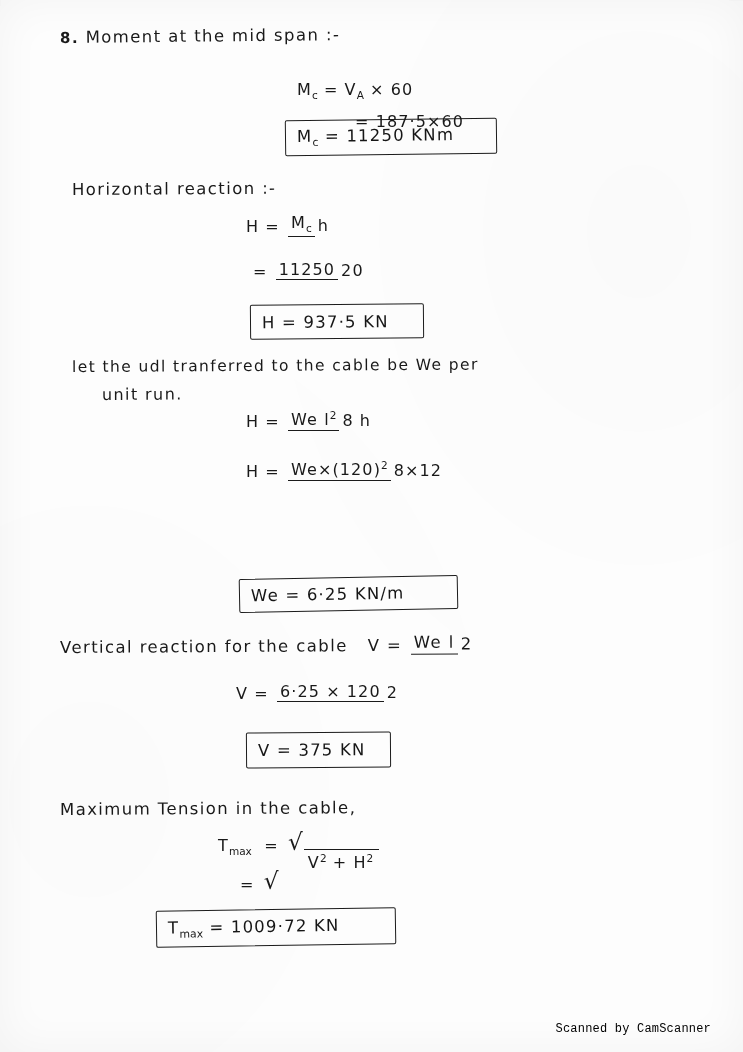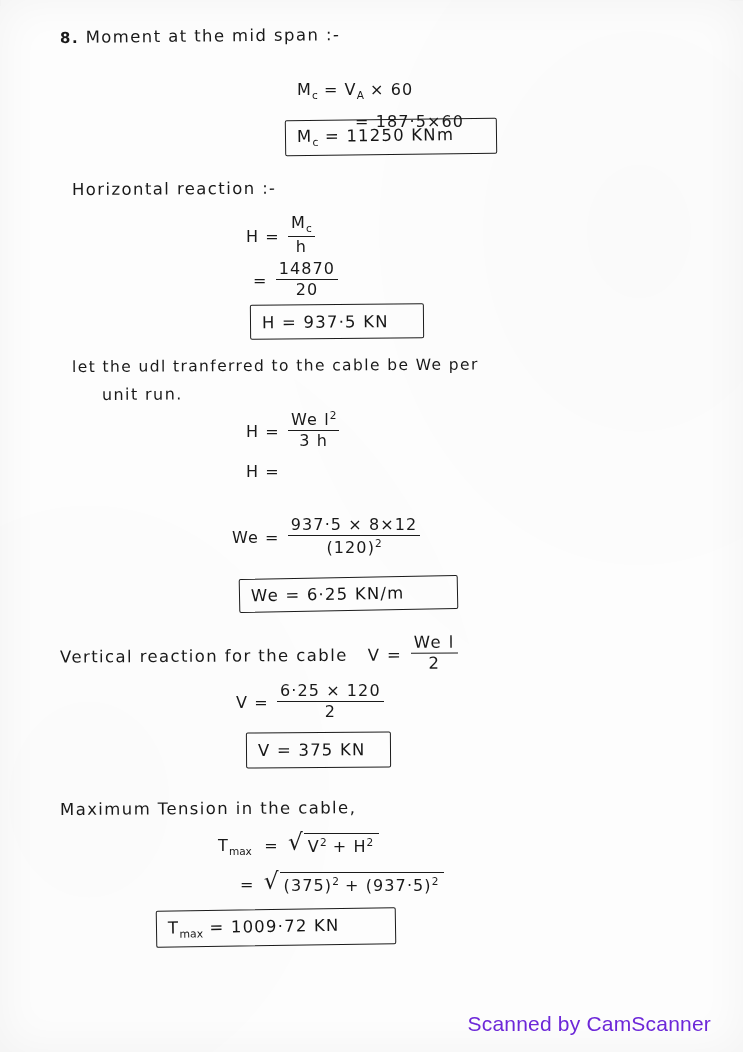--- a/index.html
+++ b/index.html
@@ -60,21 +60,21 @@
     letter-spacing: 0;
   }
   sup {
     font-size: .66em;
     letter-spacing: 0;
   }
 
   
   .frac {
     display: inline-flex;
-    flex-direction: column;
+    flex-direction: row;
     align-items: center;
     vertical-align: middle;
     margin: 0 2px;
     position: relative;
     top: -2px;
   }
   .frac .num {
     padding: 0 3px 1px 3px;
     border-bottom: 1.6px solid #1b1b1b;
     line-height: 1.1;
@@ -92,21 +92,21 @@
   }
   .rad .sign {
     font-size: 1.45em;
     line-height: .9;
     position: relative;
     top: -1px;
   }
   .rad .body {
     border-top: 1.6px solid #1b1b1b;
     padding: 2px 6px 0 4px;
-    margin-top: 0;
+    margin-top: 16px;
   }
 
   
   .ansbox {
     position: absolute;
     border: 1.7px solid #1c1c1c;
     border-radius: 2px;
     box-sizing: border-box;
   }
   .ansbox.tilt1 { transform: rotate(-0.7deg); }
@@ -125,23 +125,23 @@
     color: #161616;
   }
 
   .tiltA { transform: rotate(-0.6deg); }
   .tiltB { transform: rotate(-0.35deg); }
 
   .footer {
     position: absolute;
     right: 32px;
     bottom: 16px;
-    font-family: Liberation Sans, sans-serif;
-    font-size: 21px;
-    color: #6d28d9;
+    font-family: Liberation Mono, monospace;
+    font-size: 12px;
+    color: #000000;
     letter-spacing: .2px;
   }
   .item-num {
     font-weight: 700;
     font-size: 15px;
   }
 </style>
 </head>
 <body>
 
@@ -171,51 +171,48 @@
     <span>H =</span>
     <span class="frac">
       <span class="num">M<sub>c</sub></span>
       <span class="den">h</span>
     </span>
   </div>
 
   <div class="hw eq" style="left:253px; top:262px;">
     <span>=</span>
     <span class="frac">
-      <span class="num">14870</span>
+      <span class="num">11250</span>
       <span class="den">20</span>
     </span>
   </div>
 
   <div class="ansbox tilt2" style="left:250px; top:304px; width:174px; height:35px;">
     <span class="boxtext">H = 937·5 KN</span>
   </div>
 
   <div class="hw head tiltB" style="left:72px; top:358px; font-size:15.5px;">let the udl tranferred to the cable be We per</div>
   <div class="hw head tiltB" style="left:58px; top:385px; font-size:16px;margin-left:44px;">unit run.</div>
 
   <div class="hw eq" style="left:246px; top:412px;">
     <span>H =</span>
     <span class="frac">
       <span class="num">We l<sup>2</sup></span>
-      <span class="den">3 h</span>
+      <span class="den">8 h</span>
     </span>
   </div>
 
   <div class="hw eq" style="left:246px; top:462px;">
     <span>H =</span>
-  </div>
-
-  <div class="hw eq" style="left:232px; top:518px;">
-    <span>We =</span>
-    <span class="frac">
-      <span class="num">937·5 × 8×12</span>
-      <span class="den">(120)<sup>2</sup></span>
-    </span>
-  </div>
+    <span class="frac">
+      <span class="num">We×(120)<sup>2</sup></span>
+      <span class="den">8×12</span>
+    </span>
+  </div>
+
 
   <div class="ansbox tilt3" style="left:239px; top:577px; width:219px; height:34px;">
     <span class="boxtext">We = 6·25 KN/m</span>
   </div>
 
   <div class="hw head tiltB" style="left:60px; top:638px;">
     <span>Vertical reaction for the cable</span>
     <span>&nbsp; V =</span>
     <span class="frac">
       <span class="num">We l</span>
@@ -243,21 +240,20 @@
     <span class="rad">
       <span class="sign">√</span>
       <span class="body">V<sup>2</sup> + H<sup>2</sup></span>
     </span>
   </div>
 
   <div class="hw eq" style="left:240px; top:872px;">
     <span>=</span>
     <span class="rad">
       <span class="sign">√</span>
-      <span class="body">(375)<sup>2</sup> + (937·5)<sup>2</sup></span>
     </span>
   </div>
 
   <div class="ansbox tilt5" style="left:156px; top:909px; width:240px; height:37px;">
     <span class="boxtext">T<sub>max</sub> = 1009·72 KN</span>
   </div>
 
   <div class="footer">Scanned by CamScanner</div>
 
   <div class="edge-shade"></div>

